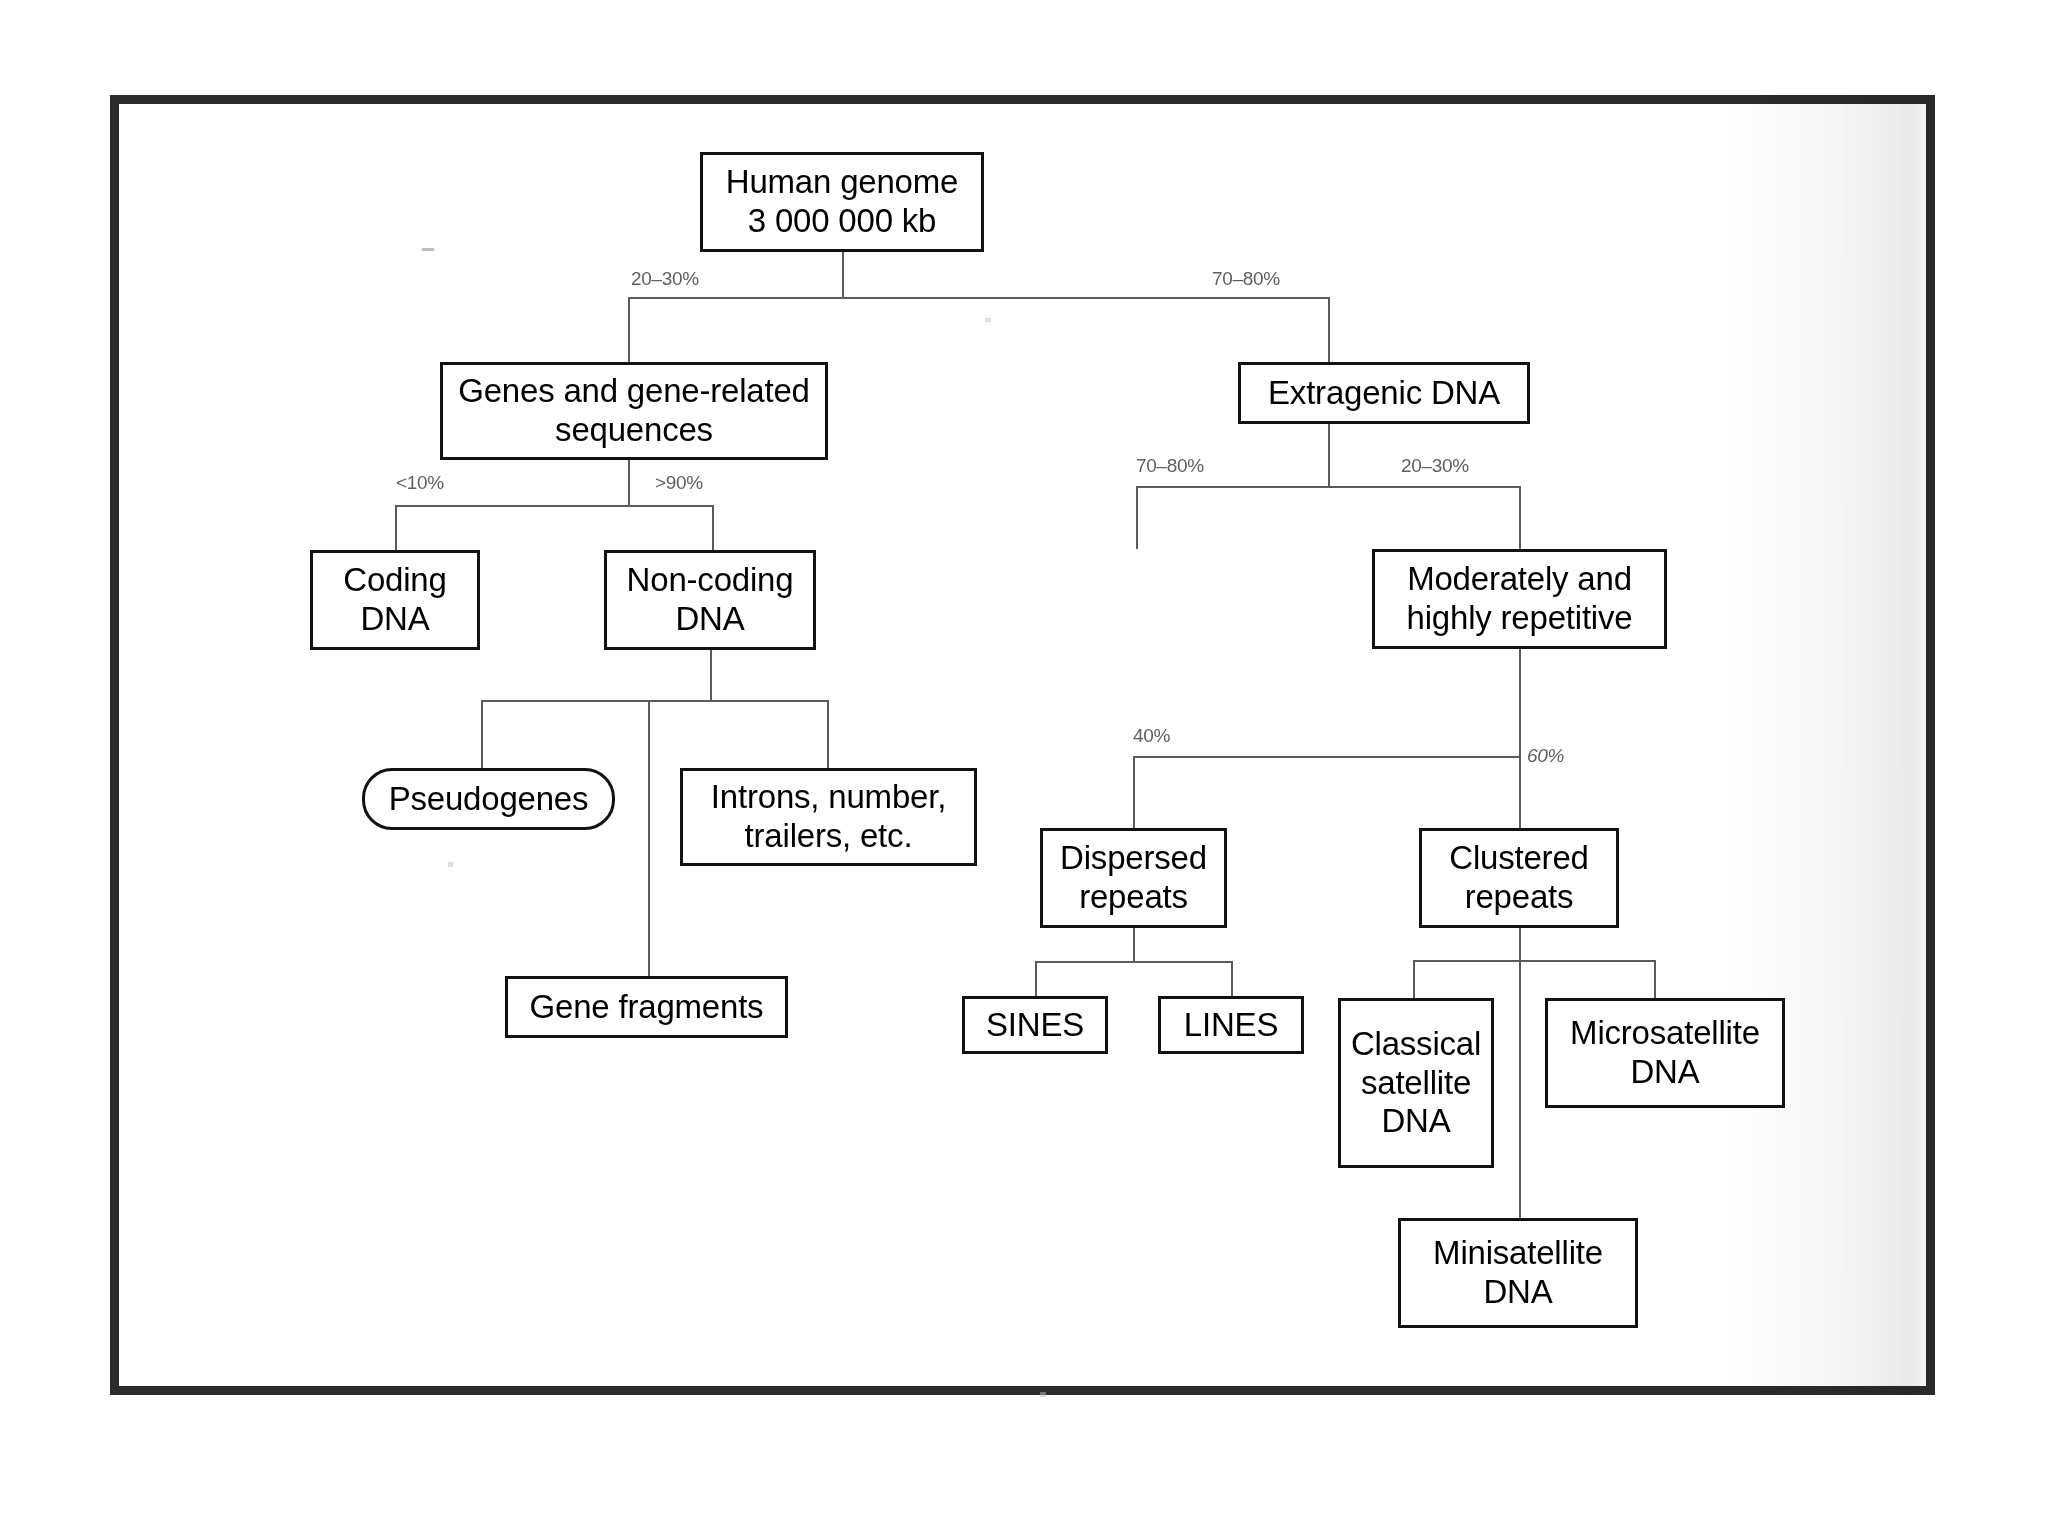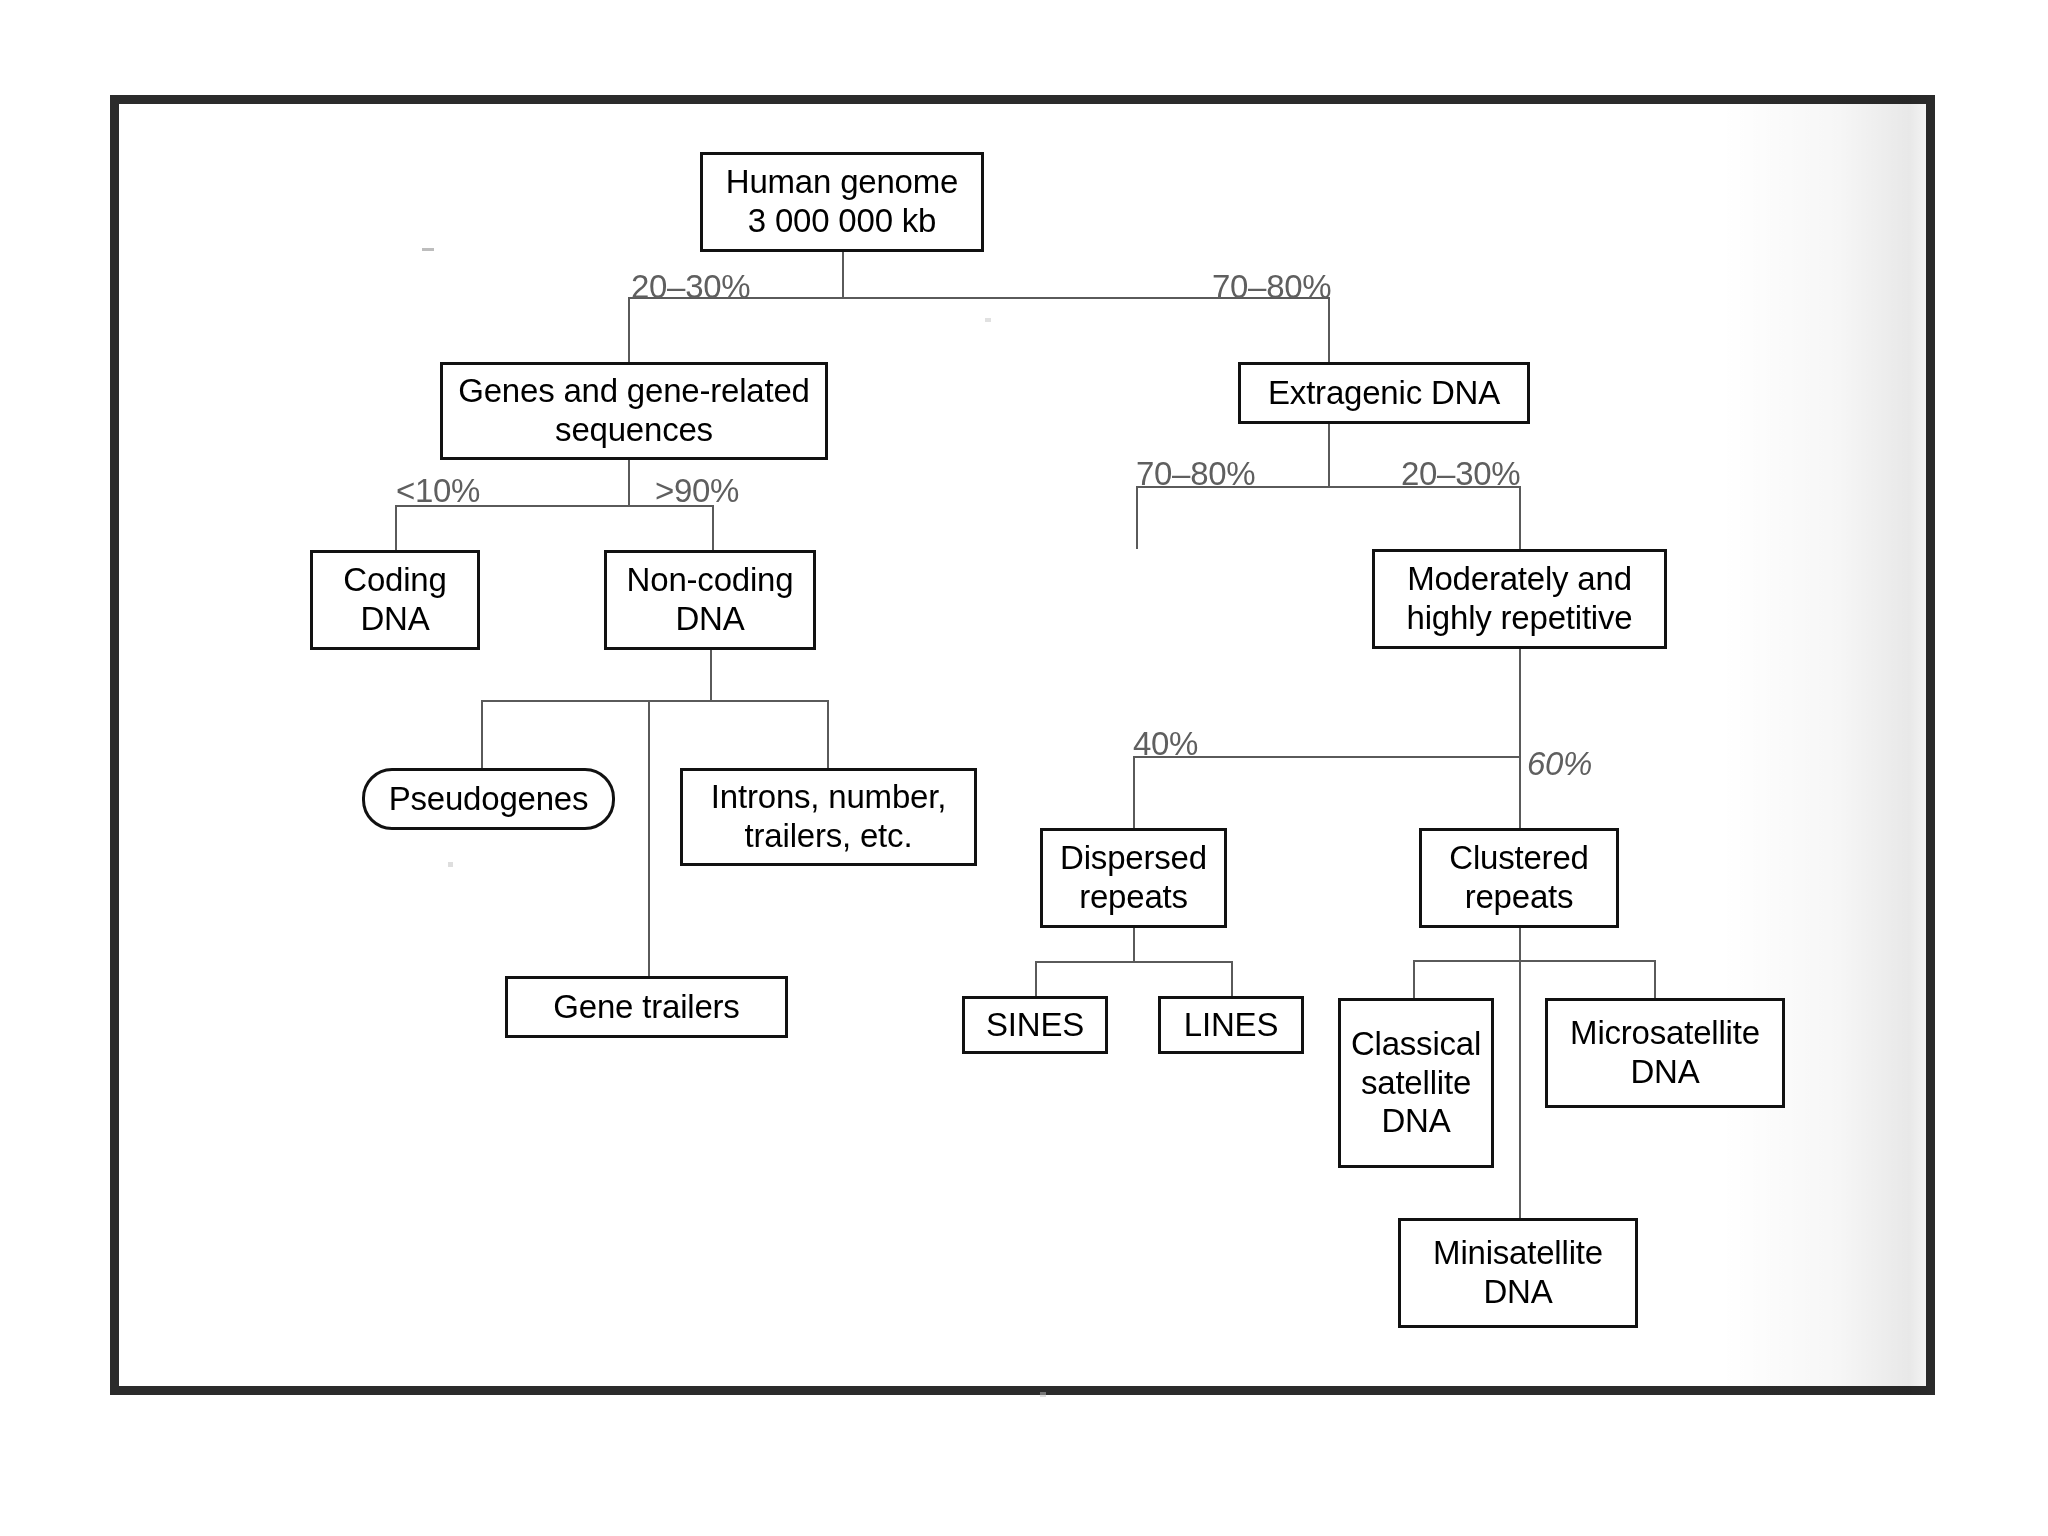--- a/index.html
+++ b/index.html
@@ -66,21 +66,21 @@
     font-size: 33px;
     font-family: "Liberation Sans", sans-serif;
     letter-spacing: -0.2px;
     z-index: 3;
     white-space: pre-line;
     padding: 2px 8px;
   }
 
   .pct {
     position: absolute;
-    font-size: 33px;
+    font-size: 19px;
     color: #5f5f5f;
     font-family: "Liberation Sans", sans-serif;
     letter-spacing: -0.3px;
     white-space: nowrap;
     z-index: 4;
   }
 
   
   .vline {
     position: absolute;
@@ -146,21 +146,21 @@
     <div class="hline" style="left:481px; top:700px; width:346px;"></div>
     <div class="vline" style="left:481px; top:700px; height:68px;"></div>
     <div class="vline" style="left:827px; top:700px; height:68px;"></div>
     <div class="vline" style="left:648px; top:700px; height:276px;"></div>
 
     <div class="node" style="left:362px; top:768px; width:253px; height:62px;border-radius:30px;">Pseudogenes</div>
 
     <div class="node" style="left:680px; top:768px; width:297px; height:98px;">Introns, number,
 trailers, etc.</div>
 
-    <div class="node" style="left:505px; top:976px; width:283px; height:62px;">Gene trailers</div>
+    <div class="node" style="left:505px; top:976px; width:283px; height:62px;">Gene fragments</div>
 
     <div class="node" style="left:1238px; top:362px; width:292px; height:62px;">Extragenic DNA</div>
 
     <div class="vline" style="left:1328px; top:424px; height:62px;"></div>
     <div class="hline" style="left:1136px; top:486px; width:383px;"></div>
     <div class="vline" style="left:1136px; top:486px; height:63px;"></div>
     <div class="vline" style="left:1519px; top:486px; height:63px;"></div>
 
     <div class="pct" style="left:1136px; top:455px;">70–80%</div>
     <div class="pct" style="left:1401px; top:455px;">20–30%</div>

